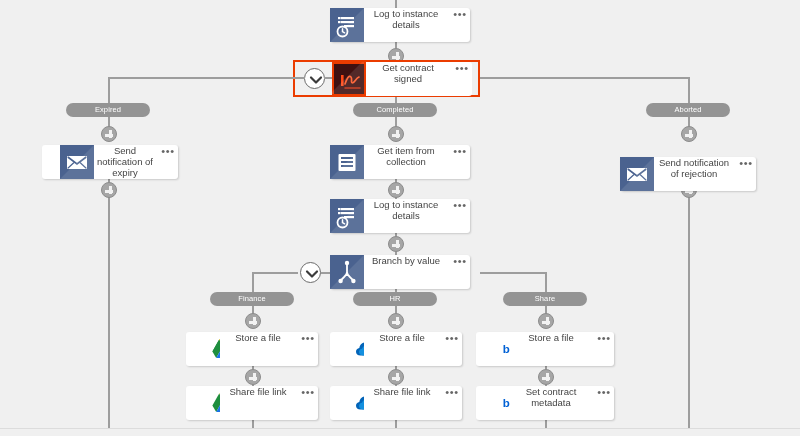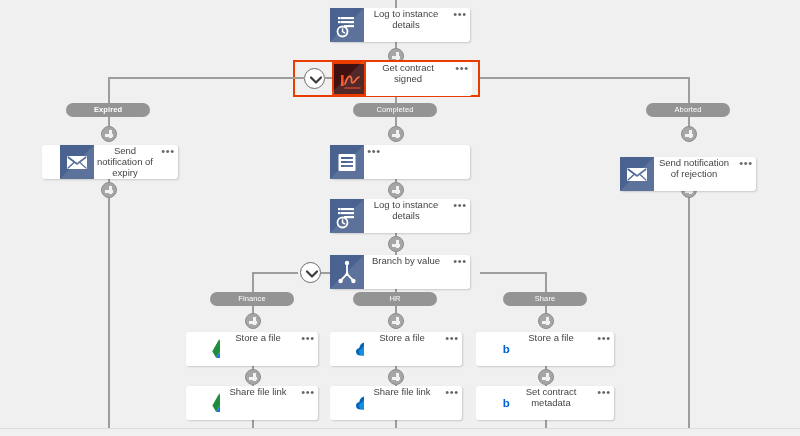--- a/index.html
+++ b/index.html
@@ -190,21 +190,21 @@
   <div class="plus" style="left:388px; top:182px;"></div>
   <div class="plus" style="left:681px; top:182px;"></div>
   <div class="plus" style="left:388px; top:236px;"></div>
   <div class="plus" style="left:245px; top:313px;"></div>
   <div class="plus" style="left:388px; top:313px;"></div>
   <div class="plus" style="left:538px; top:313px;"></div>
   <div class="plus" style="left:245px; top:369px;"></div>
   <div class="plus" style="left:388px; top:369px;"></div>
   <div class="plus" style="left:538px; top:369px;"></div>
 
-  <div class="pill" style="left:66px;  top:103px; width:84px;font-weight:bold;">Expired</div>
+  <div class="pill" style="left:66px;  top:103px; width:84px;">Expired</div>
   <div class="pill" style="left:353px; top:103px; width:84px;">Completed</div>
   <div class="pill" style="left:646px; top:103px; width:84px;">Aborted</div>
   <div class="pill" style="left:210px; top:292px; width:84px;">Finance</div>
   <div class="pill" style="left:353px; top:292px; width:84px;">HR</div>
   <div class="pill" style="left:503px; top:292px; width:84px;">Share</div>
 
   <div class="card" style="left:330px; top:8px; width:140px;">
     <div class="ic">
       <div class="sq blue">
         <svg width="34" height="34" viewBox="0 0 34 34">
@@ -268,20 +268,21 @@
       <div class="sq blue">
         <svg width="34" height="34" viewBox="0 0 34 34">
           <rect x="8.5" y="9" width="17" height="17" rx="1" fill="#fff"></rect>
           <rect x="11" y="12" width="12" height="2" fill="#4a628f"></rect>
           <rect x="11" y="16" width="12" height="2" fill="#4a628f"></rect>
           <rect x="11" y="20" width="12" height="2" fill="#4a628f"></rect>
         </svg>
         <div class="sheen"></div>
       </div>
     </div>
+    <div class="lbl">Get item from collection</div>
     <div class="dots">•••</div>
   </div>
 
   <div class="card" style="left:620px; top:157px; width:136px;">
     <div class="ic">
       <div class="sq blue">
         <svg width="34" height="34" viewBox="0 0 34 34">
           <rect x="7" y="11" width="20" height="13" rx="1" fill="#fff"></rect>
           <path d="M7.8 12 L17 19 L26.2 12" stroke="#4a628f" stroke-width="1.6" fill="none"></path>
           <path d="M7.8 23.2 L14 17.5 M26.2 23.2 L20 17.5" stroke="#4a628f" stroke-width="1.2" fill="none"></path>

